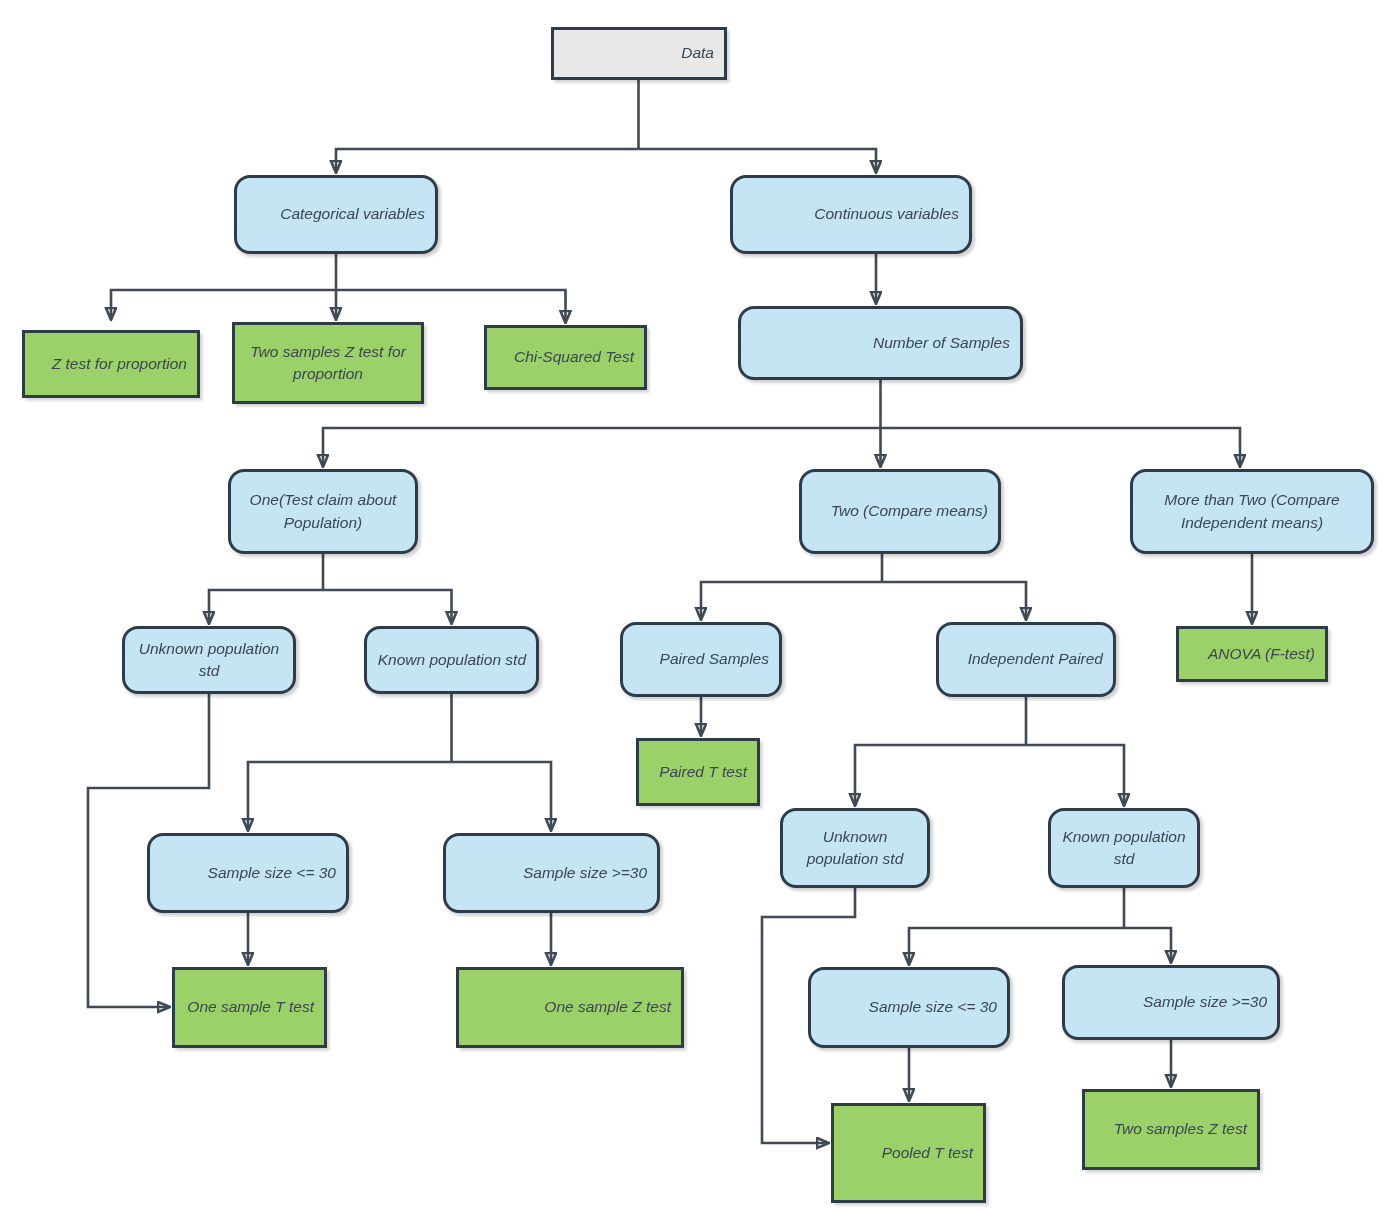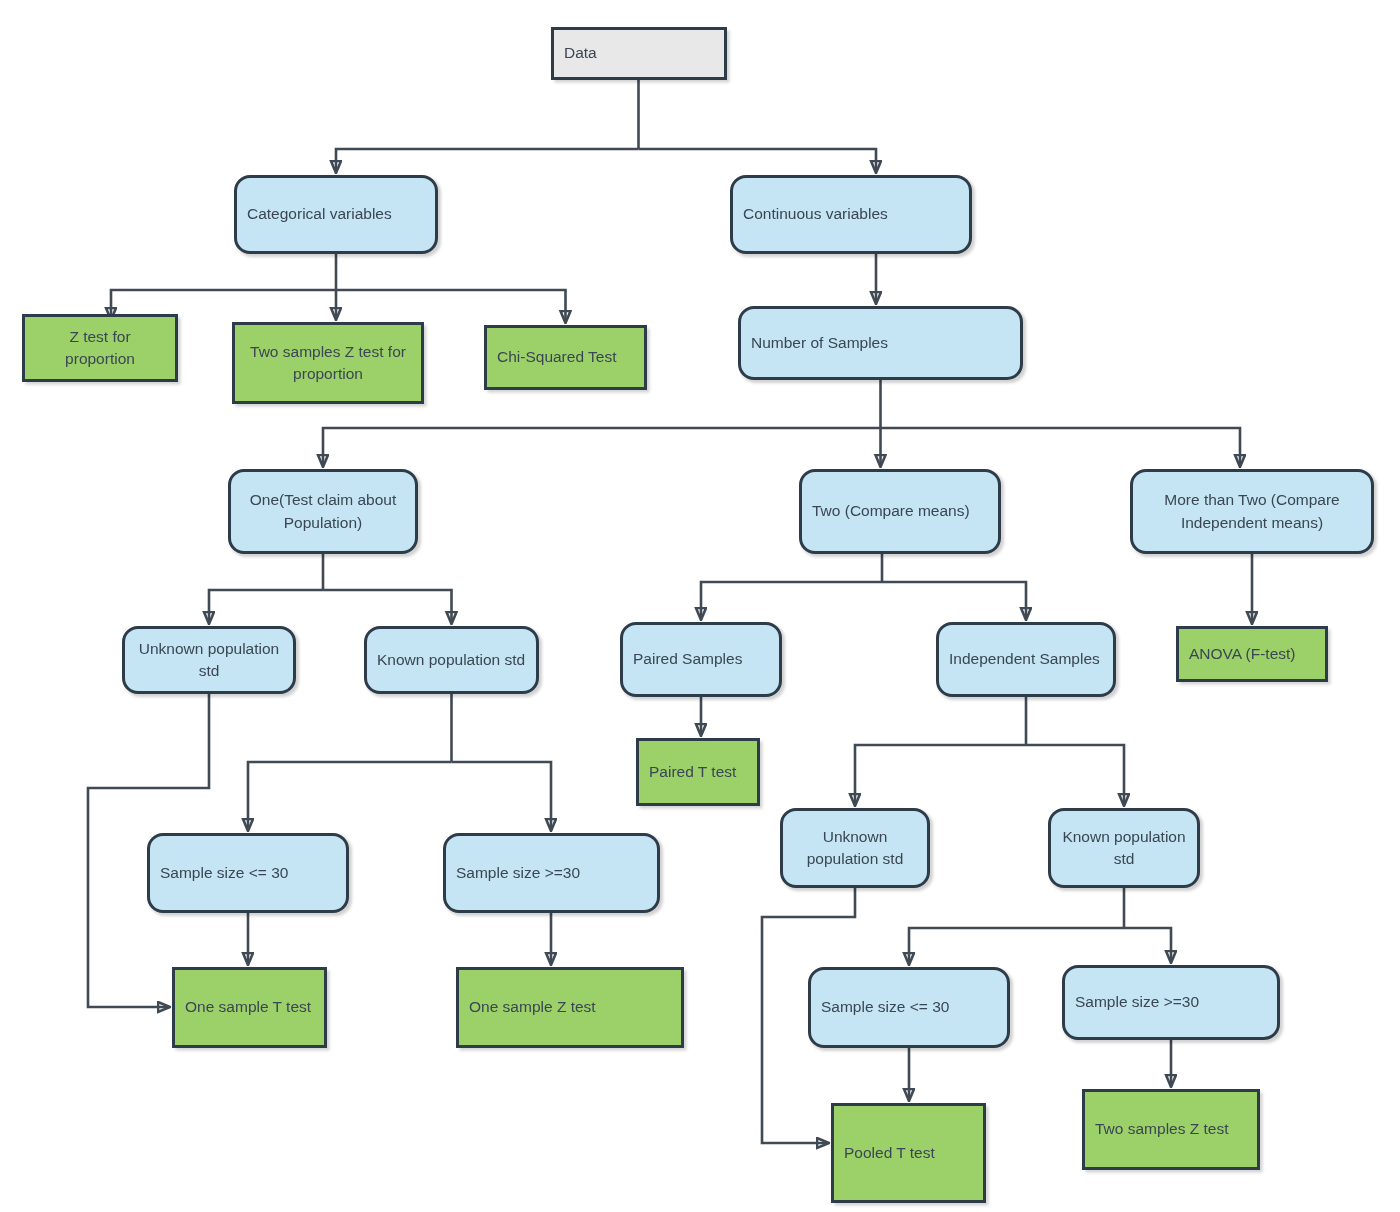--- a/index.html
+++ b/index.html
@@ -18,25 +18,26 @@
     background:var(--background);
     font-family:"Liberation Sans","DejaVu Sans",sans-serif;
     overflow:hidden;
   }
   .edges{position:absolute;left:0;top:0;width:1400px;height:1212px;}
   .edges path{stroke:var(--connector);stroke-width:2.6;fill:none;}
   .node{
     position:absolute;
     box-sizing:border-box;
     border:3px solid var(--border);
-    display:flex;align-items:center;justify-content:flex-start;
+    display:flex;align-items:center;justify-content:flex-end;
     text-align:center;
     font-size:15.5px;line-height:1.45;color:var(--text);
     padding:22px 10px;
     box-shadow:2.5px 2.5px 3px rgba(0,0,0,0.18);
+    font-style:italic;
   }
   .node.root{background:var(--root-fill);}
   .node.decision{background:var(--decision-fill);border-radius:16px;}
   .node.test{background:var(--test-fill);}
 </style>
 </head>
 <body>
 
 <div class="canvas">
 
@@ -101,21 +102,21 @@
       <span>Data</span>
     </div>
 
   <div class="node decision" style="left:234px;top:175px;width:204px;height:79px">
       <span>Categorical variables</span>
     </div>
   <div class="node decision" style="left:730px;top:175px;width:242px;height:79px">
       <span>Continuous variables</span>
     </div>
 
-  <div class="node test" style="left:22px;top:314px;width:156px;height:68px">
+  <div class="node test" style="left:22px;top:330px;width:178px;height:68px">
       <span>Z test for proportion</span>
     </div>
   <div class="node test" style="left:232px;top:322px;width:192px;height:82px">
       <span>Two samples Z test for proportion</span>
     </div>
   <div class="node test" style="left:484px;top:325px;width:163px;height:65px">
       <span>Chi-Squared Test</span>
     </div>
   <div class="node decision" style="left:738px;top:306px;width:285px;height:74px">
       <span>Number of Samples</span>
@@ -134,21 +135,21 @@
   <div class="node decision" style="left:122px;top:626px;width:174px;height:68px">
       <span>Unknown population std</span>
     </div>
   <div class="node decision" style="left:364px;top:626px;width:175px;height:68px">
       <span>Known population std</span>
     </div>
   <div class="node decision" style="left:620px;top:622px;width:162px;height:75px">
       <span>Paired Samples</span>
     </div>
   <div class="node decision" style="left:936px;top:622px;width:180px;height:75px">
-      <span>Independent Samples</span>
+      <span>Independent Paired</span>
     </div>
   <div class="node test" style="left:1176px;top:626px;width:152px;height:56px">
       <span>ANOVA (F-test)</span>
     </div>
 
   <div class="node test" style="left:636px;top:738px;width:124px;height:68px">
       <span>Paired T test</span>
     </div>
 
   <div class="node decision" style="left:780px;top:808px;width:150px;height:80px">

